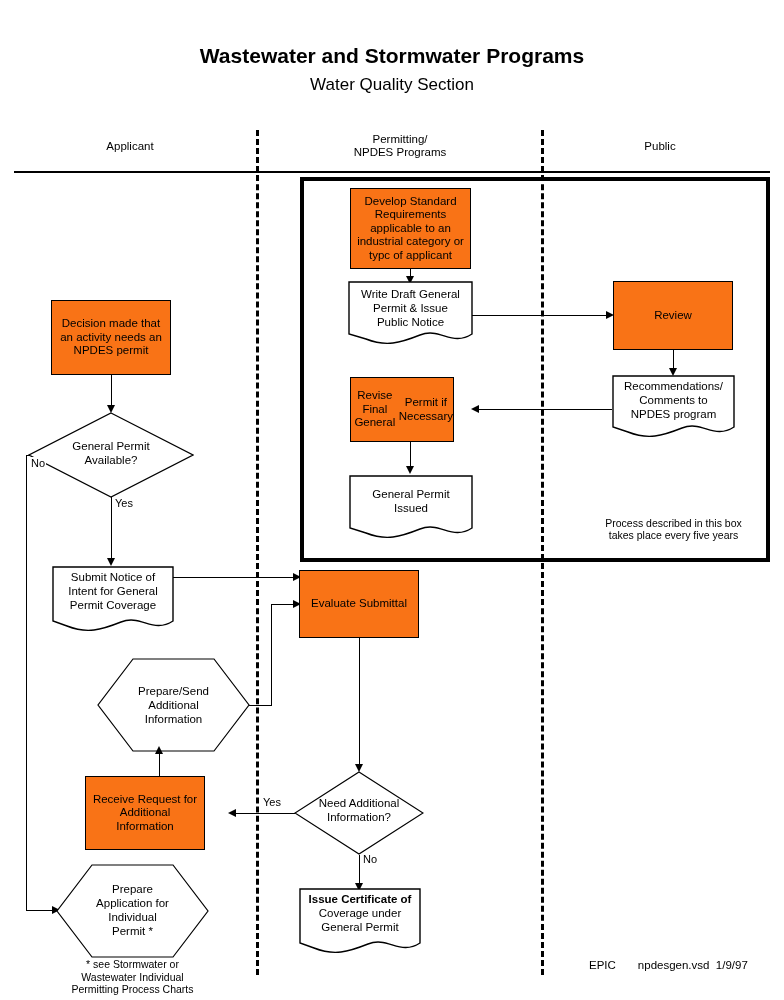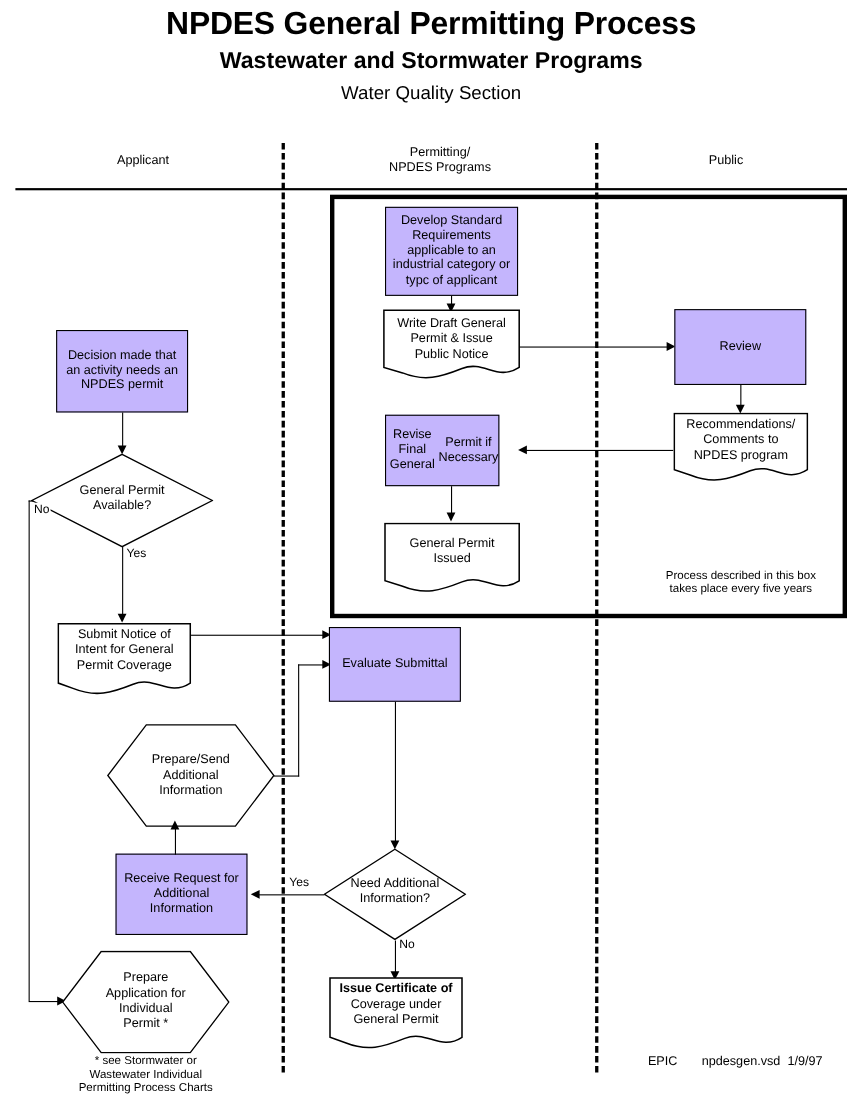--- a/index.html
+++ b/index.html
@@ -16,21 +16,21 @@
   .lane-label{position:absolute;text-align:center;font-size:11.5px;line-height:13px;}
 
   .hrule{position:absolute;background:#000;}
   .vdash{position:absolute;width:0;border-left:3px dashed #000;}
 
   .fivebox{position:absolute;border:4px solid #000;background:transparent;}
   .fivebox-note{position:absolute;text-align:center;font-size:10.5px;line-height:12px;}
 
   .node{position:absolute;box-sizing:border-box;display:flex;align-items:center;
         justify-content:center;text-align:center;font-size:11.5px;line-height:13.5px;
-        background:#c4b5fd;}
+        background:#f97316;}
   .rect{border:1px solid #000;}
 
   .poly{position:absolute;}
   .poly .poly-txt{position:absolute;left:0;right:0;text-align:center;
         font-size:11.5px;line-height:13.5px;pointer-events:none;}
 
   .edge{position:absolute;background:#000;}
   .edge.h{height:1px;}
   .edge.v{width:1px;}
   .edgelabel{position:absolute;font-size:11px;line-height:12px;background:#fff;padding:0 1px;}
@@ -42,21 +42,20 @@
 
   .footnote{position:absolute;text-align:center;font-size:10.5px;line-height:12.5px;}
   .footer{position:absolute;font-size:11.5px;}
   .footer .gap{display:inline-block;width:22px;}
 </style>
 </head>
 <body>
 
 <div id="page">
 
-  <div class="title1">NPDES General Permitting Process</div>
   <div class="title2">Wastewater and Stormwater Programs</div>
   <div class="title3">Water Quality Section</div>
 
   <div class="lane-label" style="left:40px;top:140px;width:180px;">Applicant</div>
 
   <div class="lane-label" style="left:300px;top:133px;width:200px;">
     <div>Permitting/</div>
     <div>NPDES Programs</div>
   </div>
 
@@ -200,21 +199,21 @@
   </div>
 
   <div class="edge h" style="left:232px;top:813px;width:63px;"></div>
   <div class="arrow left" style="left:228px;top:809px;"></div>
   <div class="edgelabel" style="left:262px;top:796px;">Yes</div>
 
   <div class="edge v" style="left:359px;top:855px;height:34px;"></div>
   <div class="arrow down" style="left:355px;top:883px;"></div>
   <div class="edgelabel" style="left:362px;top:853px;">No</div>
 
-  <div class="node rect" style="left:105px;top:776px;width:120px;height:74px;flex-direction:column;">
+  <div class="node rect" style="left:85px;top:776px;width:120px;height:74px;flex-direction:column;">
     <div>Receive Request for</div>
     <div>Additional</div>
     <div>Information</div>
   </div>
 
   <div class="edge v" style="left:159px;top:752px;height:25px;"></div>
   <div class="arrow down" style="left:155px;top:746px;transform:rotate(180deg);"></div>
 
   <div class="poly" style="left:56px;top:864px;width:153px;height:94px;">
     <svg width="153" height="94" viewBox="0 0 153 94">

